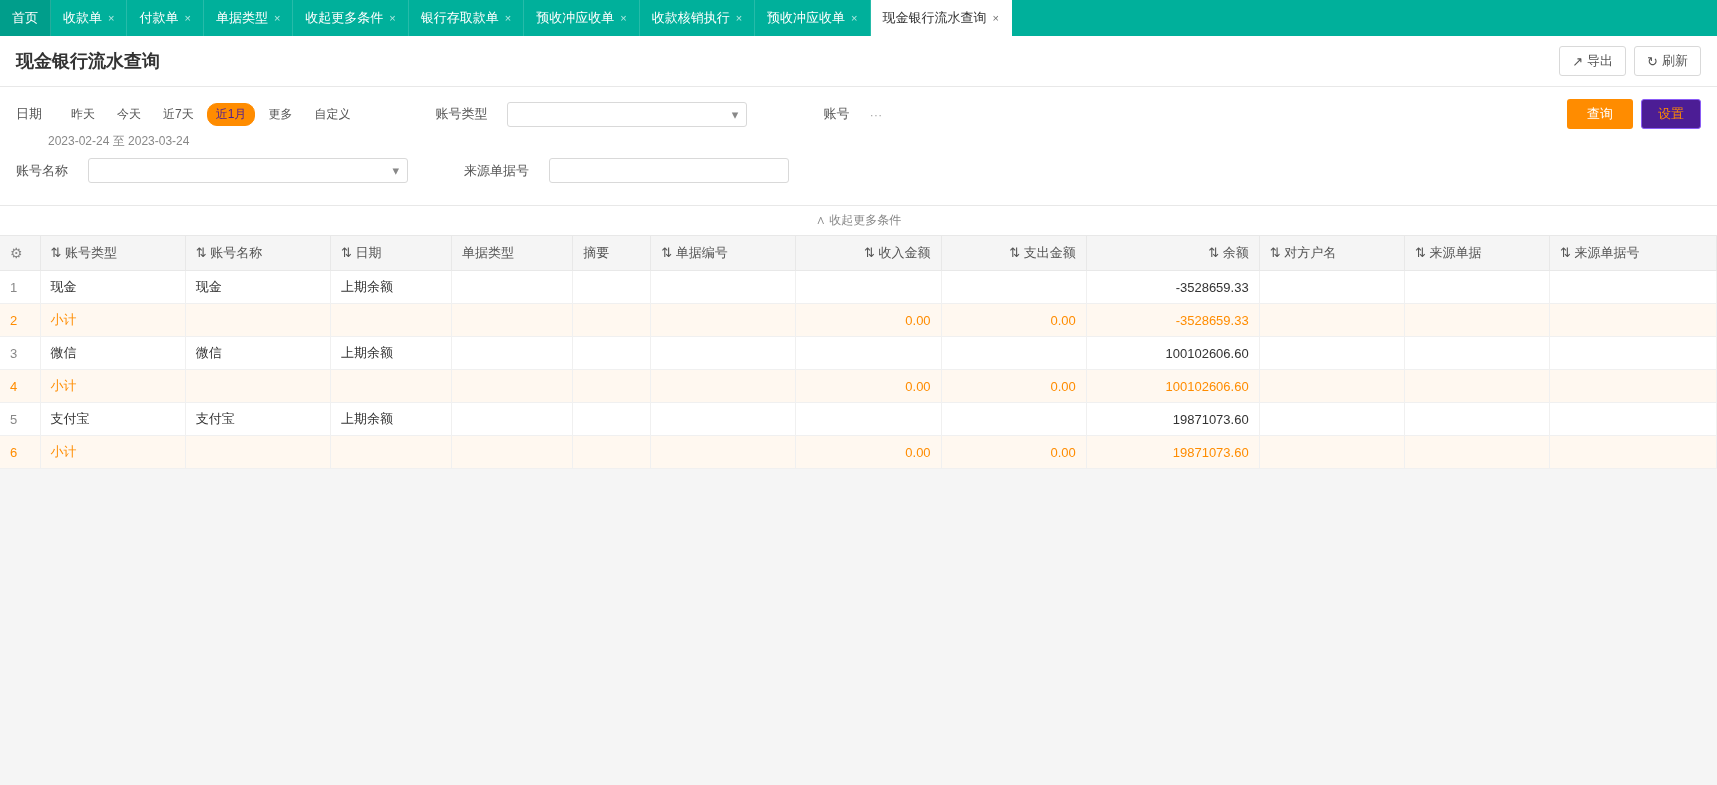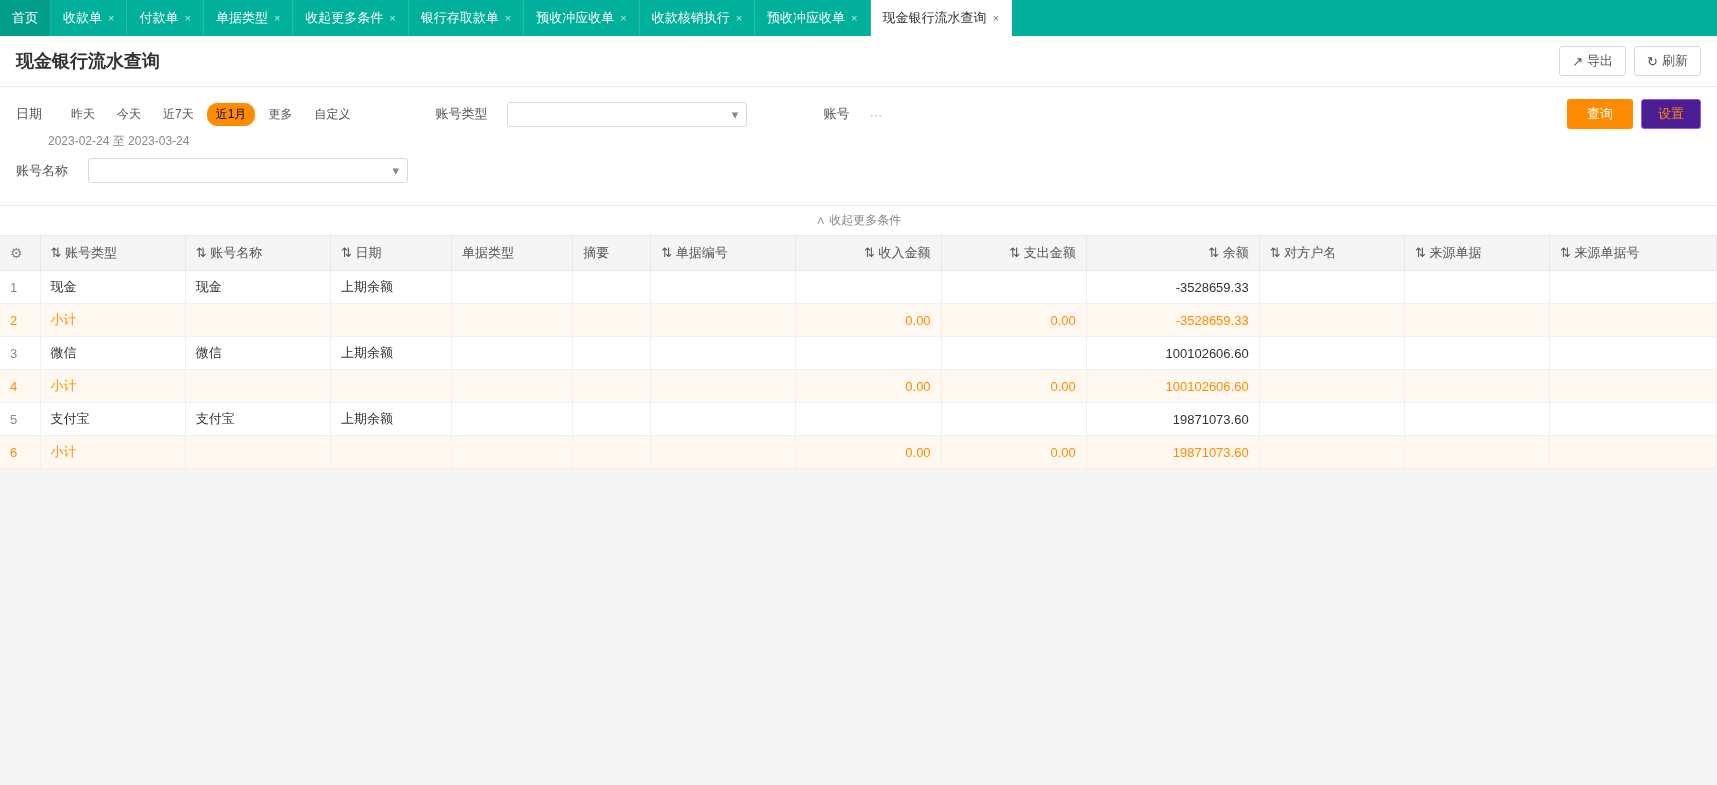--- a/index.html
+++ b/index.html
@@ -65,21 +65,21 @@
       gap: 20px;
     }
     .filter-label { color: #555; white-space: nowrap; font-size: 13px; }
     .date-options { display: flex; gap: 4px; align-items: center; }
     .date-btn {
       padding: 2px 8px; border: 1px solid transparent;
       border-radius: 2px; cursor: pointer; font-size: 12px;
       color: #555; background: transparent;
     }
     .date-btn.active {
-      background: #ff8c00; color: #000000; border-color: #ff8c00;
+      background: #ff8c00; color: #4c1d95; border-color: #ff8c00;
       border-radius: 10px;
     }
     .date-range { font-size: 12px; color: #888; margin-top: 2px; }
     .filter-select {
       display: inline-flex; align-items: center; gap: 4px;
       border: 1px solid #d9d9d9; border-radius: 3px;
       padding: 4px 8px; min-width: 180px; background: #fff;
       cursor: pointer; font-size: 13px; color: #888;
     }
     .filter-select-wide { min-width: 240px; }
@@ -230,20 +230,24 @@
   </div>
 
   <div class="filter-row">
     <div class="filter-group">
       <span class="filter-label">账号名称</span>
       <div class="filter-select" style="min-width: 320px;">
         <span style="flex:1;"></span>
         <span>▾</span>
       </div>
     </div>
+    <div class="filter-group" style="margin-left: 40px;">
+      <span class="filter-label">来源单据号</span>
+      <input class="filter-input" type="text" style="">
+    </div>
   </div>
 </div>
 
 <div class="collapse-bar">
   <span>∧ </span>
   <span>收起更多条件</span>
 </div>
 
 <div class="table-container">
   <table>

